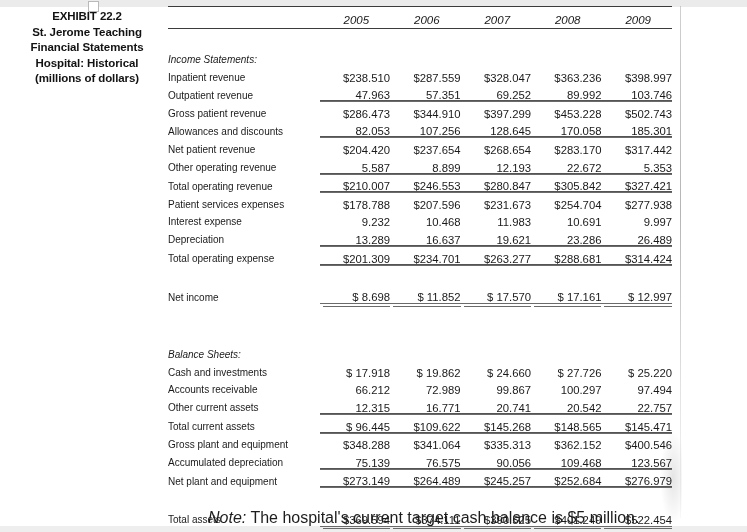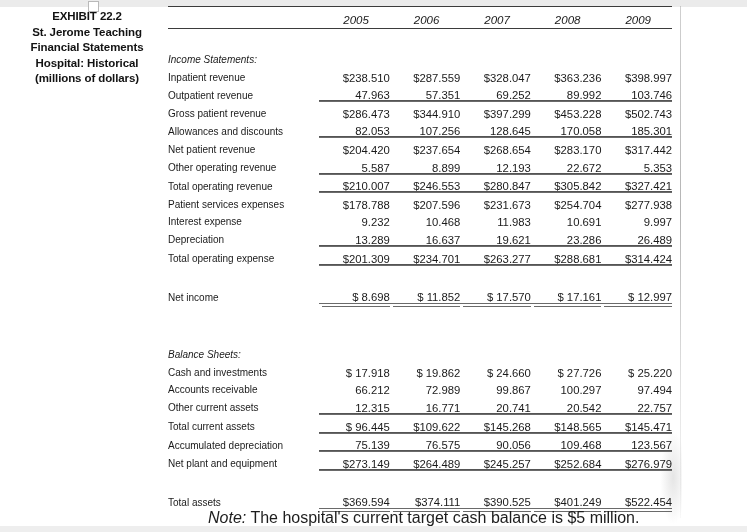--- a/index.html
+++ b/index.html
@@ -387,20 +387,28 @@
           <td class="num-cell">22.757</td>
         </tr>
         <tr class="body-row u-single">
           <td class="label-cell indent-1">Total current assets</td>
           <td class="num-cell">$ 96.445</td>
           <td class="num-cell">$109.622</td>
           <td class="num-cell">$145.268</td>
           <td class="num-cell">$148.565</td>
           <td class="num-cell">$145.471</td>
         </tr>
+        <tr class="body-row">
+          <td class="label-cell">Gross plant and equipment</td>
+          <td class="num-cell">$348.288</td>
+          <td class="num-cell">$341.064</td>
+          <td class="num-cell">$335.313</td>
+          <td class="num-cell">$362.152</td>
+          <td class="num-cell">$400.546</td>
+        </tr>
         <tr class="body-row u-single">
           <td class="label-cell">Accumulated depreciation</td>
           <td class="num-cell">75.139</td>
           <td class="num-cell">76.575</td>
           <td class="num-cell">90.056</td>
           <td class="num-cell">109.468</td>
           <td class="num-cell">123.567</td>
         </tr>
         <tr class="body-row u-single">
           <td class="label-cell indent-1">Net plant and equipment</td>

